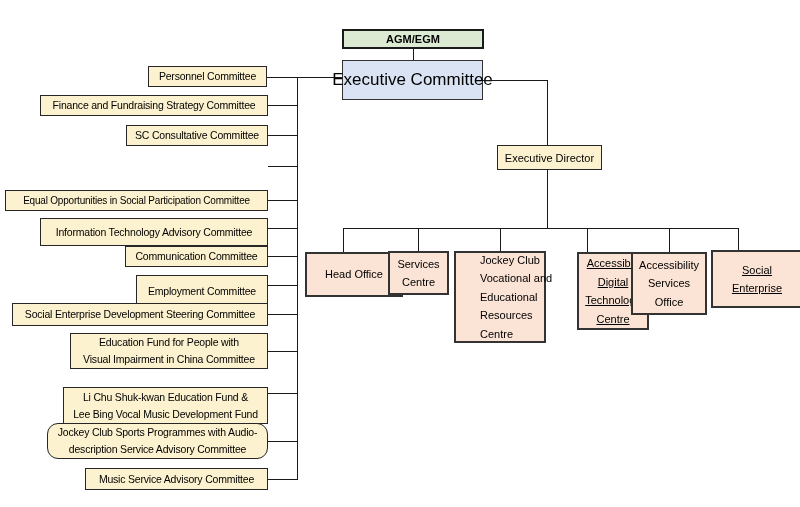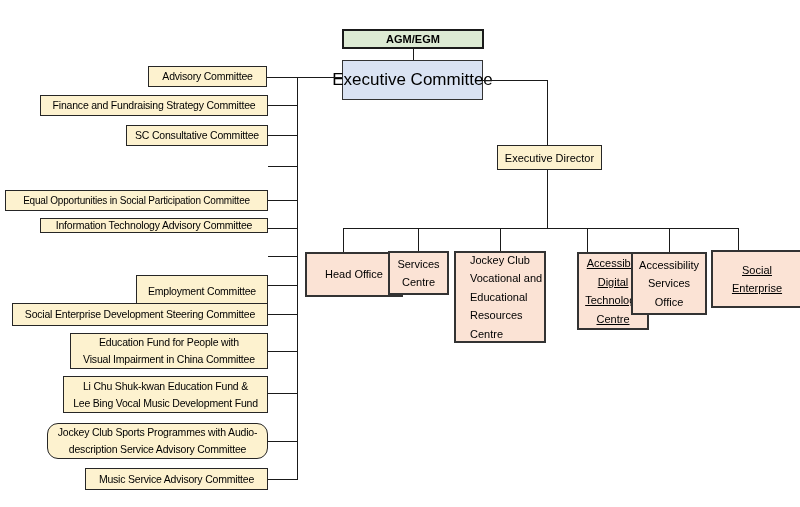--- a/index.html
+++ b/index.html
@@ -36,33 +36,33 @@
   .b-dir {
     left:497px; top:145px; width:105px; height:25px;
     background:var(--yellow,#fdf2cf); border:1px solid #262626; font-size:11px;
   }
   
   .c1  { left:148px; top:66px;  width:119px; height:21px; }
   .c2  { left:40px;  top:95px;  width:228px; height:21px; }
   .c3  { left:126px; top:125px; width:142px; height:21px; }
   .c4  { left:112px; top:156px; width:156px; height:21px; }
   .c5  { left:5px;   top:190px; width:263px; height:21px; }
-  .c6  { left:40px;  top:218px; width:228px; height:15px; }
+  .c6  { left:40px;  top:218px; width:228px; height:28px; }
   .c7  { left:125px; top:246px; width:143px; height:21px; }
   .c8  { left:136px; top:275px; width:132px; height:33px; }
   .c9  { left:12px;  top:303px; width:256px; height:23px; }
   .c10 { left:70px;  top:333px; width:198px; height:36px; }
-  .c11 { left:63px;  top:376px; width:205px; height:37px; }
+  .c11 { left:63px;  top:387px; width:205px; height:37px; }
   .c12 { left:47px;  top:423px; width:221px; height:36px;border-radius:11px; }
   .c13 { left:85px;  top:468px; width:183px; height:22px; }
   
   .u1 { left:305px; top:252px; width:98px; height:45px; }
   .u2 { left:388px; top:251px; width:61px; height:44px; }
   .u3 { left:454px; top:251px; width:92px; height:92px;
-        justify-content:flex-start; text-align:left; padding-left:14px; }
+        justify-content:flex-start; text-align:left; padding-left:24px; }
   .u4 { left:577px; top:252px; width:72px; height:78px;text-decoration:underline; }
   .u5 { left:631px; top:252px; width:76px; height:63px; }
   .u6 { left:711px; top:250px; width:92px; height:58px;text-decoration:underline; }
   
   .line { position:absolute; background:var(--line,#1a1a1a); }
   .l-agm   { left:413px; top:49px;  width:1px;  height:11px; }
   .l-toplink { left:267px; top:77px; width:75px; height:1px; }
   .l-spine { left:297px; top:77px;  width:1px;  height:403px; }
   .stub    { left:268px; width:29px; height:1px; }
   .s2  { top:105px; } .s3  { top:135px; } .s4  { top:166px; }
@@ -80,25 +80,26 @@
 </style>
 </head>
 <body>
 
 <div id="canvas">
 
   <div class="box b-agm">AGM/EGM</div>
   <div class="box b-exec">Executive Committee</div>
   <div class="box b-dir">Executive Director</div>
 
-  <div class="box committee c1">Advisory Committee</div>
+  <div class="box committee c1">Personnel Committee</div>
   <div class="box committee c2">Finance and Fundraising Strategy Committee</div>
   <div class="box committee c3">SC Consultative Committee</div>
   <div class="box committee c5 tight">Equal Opportunities in Social Participation Committee</div>
   <div class="box committee c6">Information Technology Advisory Committee</div>
+  <div class="box committee c7">Communication Committee</div>
   <div class="box committee c8">Employment Committee</div>
   <div class="box committee c9">Social Enterprise Development Steering Committee</div>
   <div class="box committee c10">Education Fund for People with
 Visual Impairment in China Committee</div>
   <div class="box committee c11">Li Chu Shuk-kwan Education Fund &amp;
 Lee Bing Vocal Music Development Fund</div>
   <div class="box committee c12">Jockey Club Sports Programmes with Audio-
 description Service Advisory Committee</div>
   <div class="box committee c13">Music Service Advisory Committee</div>
 

